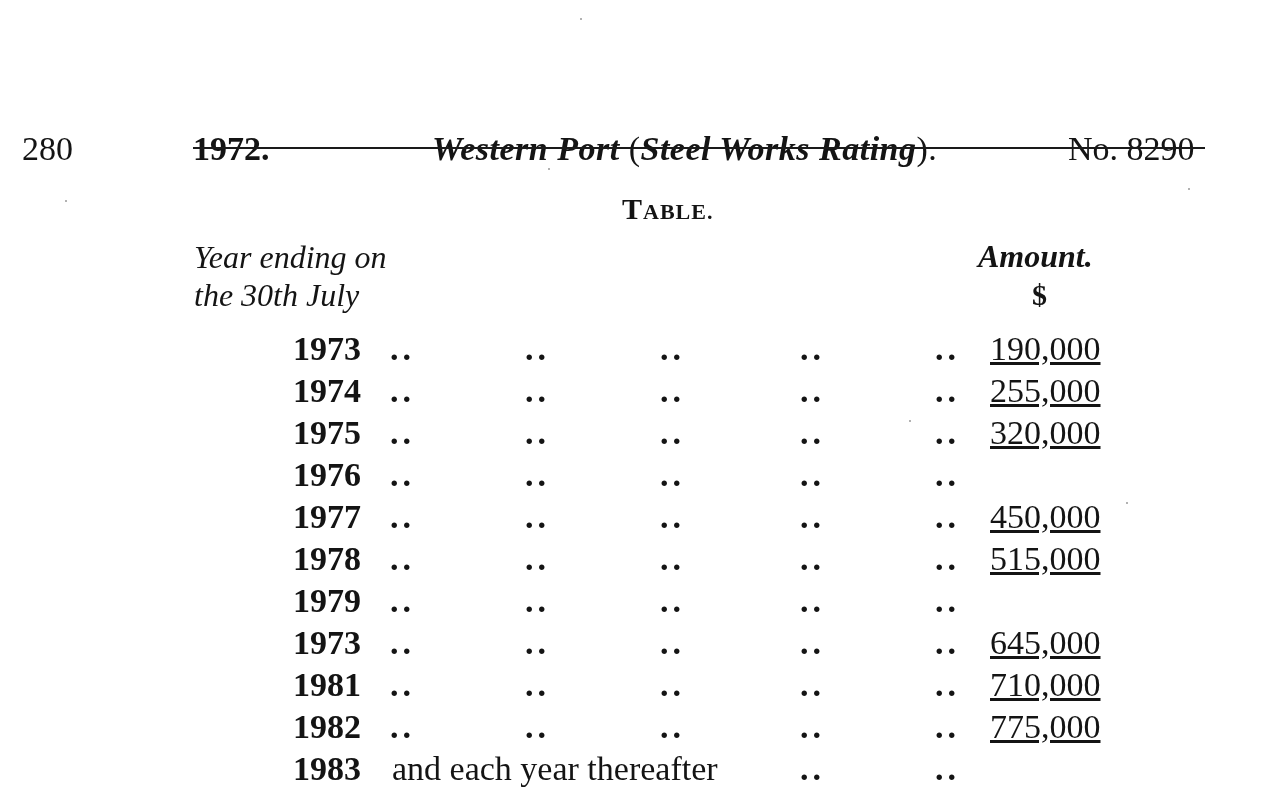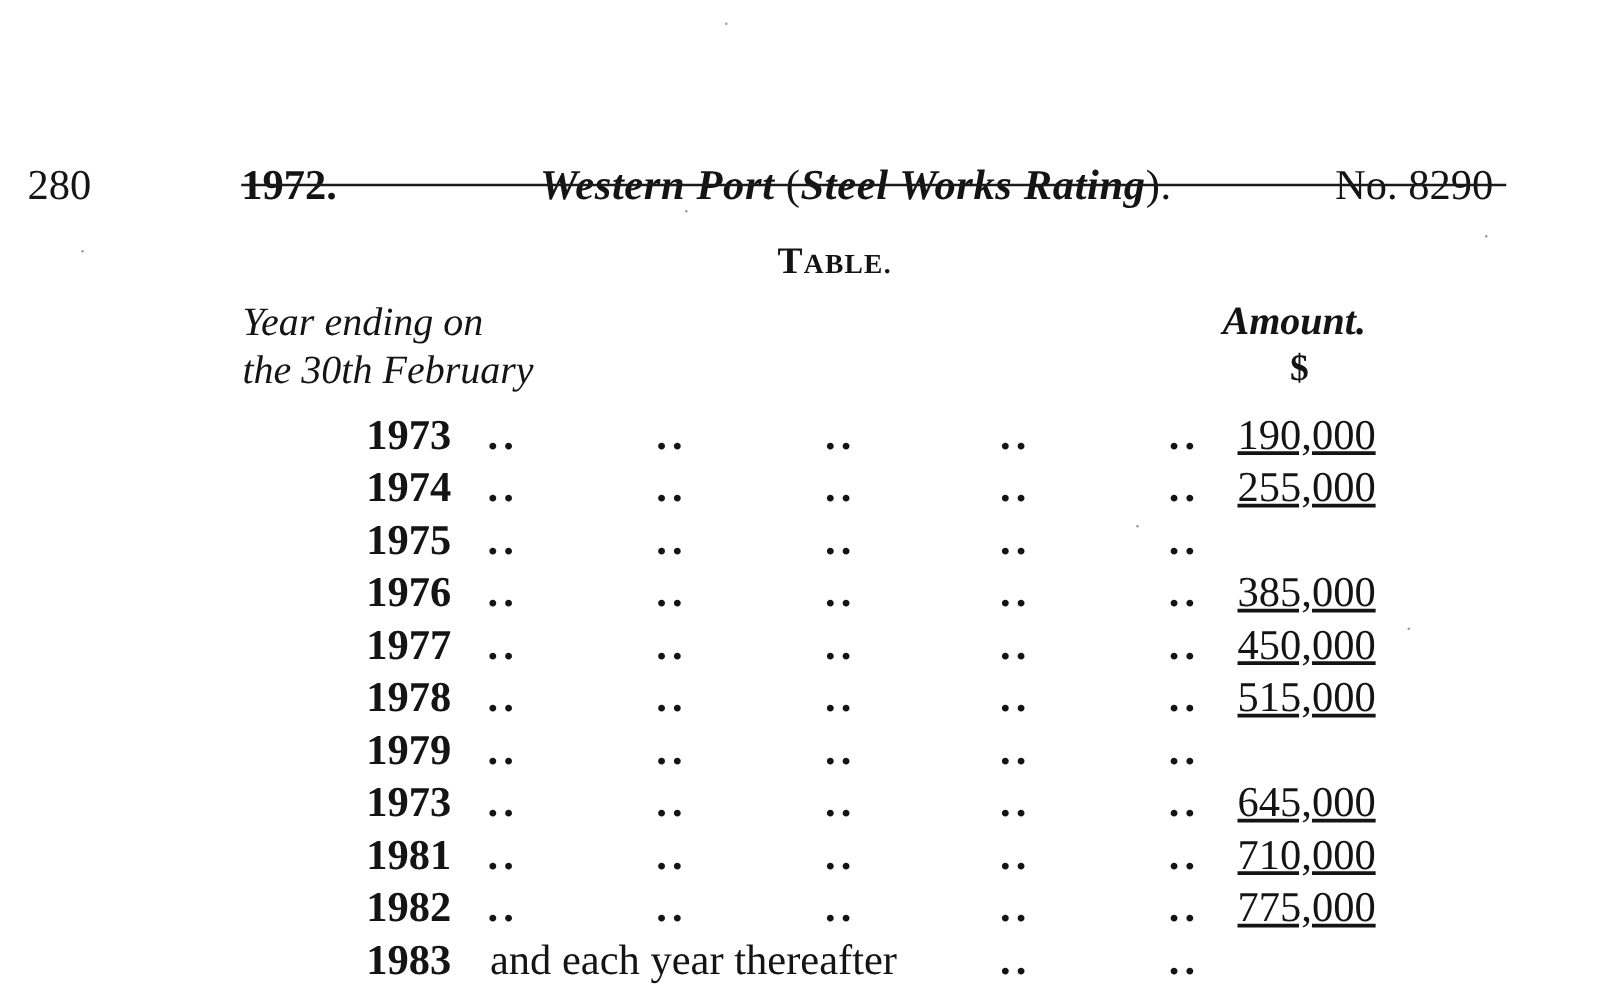--- a/index.html
+++ b/index.html
@@ -32,21 +32,21 @@
   <div class="abs page-num">280</div>
   <div class="abs year">1972.</div>
   <div class="abs title"><span>Western Port</span> <span class="paren">(</span><span>Steel Works Rating</span><span class="paren">).</span></div>
   <div class="abs actno">No. 8290</div>
   <div class="abs rule"></div>
 
   <div class="abs table-title"><span>T</span><span class="sc">ABLE.</span></div>
 
   <div class="abs col-year">
     <div>Year ending on</div>
-    <div>the 30th February</div>
+    <div>the 30th July</div>
   </div>
   <div class="abs col-amt">Amount.</div>
   <div class="abs col-cur">$</div>
 
   <div>
     <div class="abs row" style="top:330px">
       <span class="y">1973</span>
       <span class="d" style="left:390px">..</span>
         <span class="d" style="left:525px">..</span>
         <span class="d" style="left:660px">..</span>
@@ -63,29 +63,29 @@
         <span class="d" style="left:935px">..</span>
       <span class="amt">255,000</span>
     </div>
     <div class="abs row" style="top:414px">
       <span class="y">1975</span>
       <span class="d" style="left:390px">..</span>
         <span class="d" style="left:525px">..</span>
         <span class="d" style="left:660px">..</span>
         <span class="d" style="left:800px">..</span>
         <span class="d" style="left:935px">..</span>
+      <span class="amt">320,000</span>
     </div>
     <div class="abs row" style="top:456px">
       <span class="y">1976</span>
       <span class="d" style="left:390px">..</span>
         <span class="d" style="left:525px">..</span>
         <span class="d" style="left:660px">..</span>
         <span class="d" style="left:800px">..</span>
         <span class="d" style="left:935px">..</span>
-      <span class="amt">385,000</span>
     </div>
     <div class="abs row" style="top:498px">
       <span class="y">1977</span>
       <span class="d" style="left:390px">..</span>
         <span class="d" style="left:525px">..</span>
         <span class="d" style="left:660px">..</span>
         <span class="d" style="left:800px">..</span>
         <span class="d" style="left:935px">..</span>
       <span class="amt">450,000</span>
     </div>

